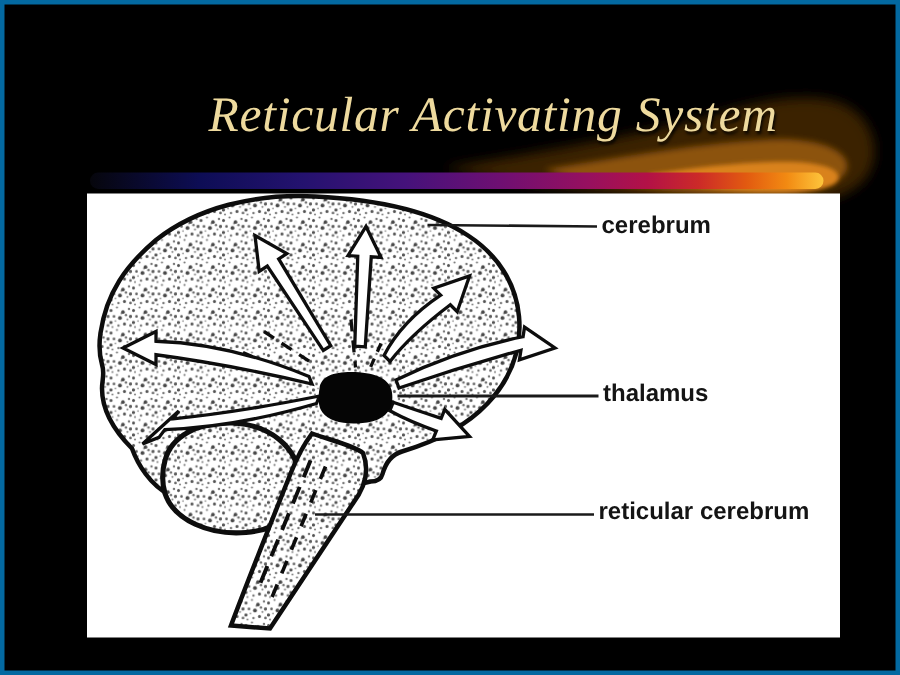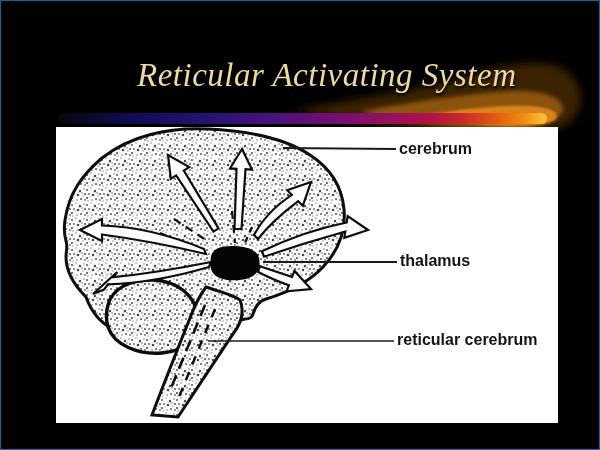--- a/index.html
+++ b/index.html
@@ -1,20 +1,20 @@
 <!DOCTYPE html>
 <html><head>
 <meta charset="utf-8">
 <style>
   html,body{margin:0;padding:0;background:#000;}
   .slide{
     position:relative;
     width:600px;height:450px;
     background:#000;
-    border:1px solid #0369a1;
+    border:3px solid #0369a1;
     box-sizing:border-box;
     overflow:hidden;
     font-family:"Liberation Sans", sans-serif;
   }
   .bg-art{position:absolute;left:0;top:0;width:600px;height:450px;}
   .title{
     position:absolute;
     left:136px;top:56px;
     margin:0;
     font-family:"Liberation Serif", serif;

